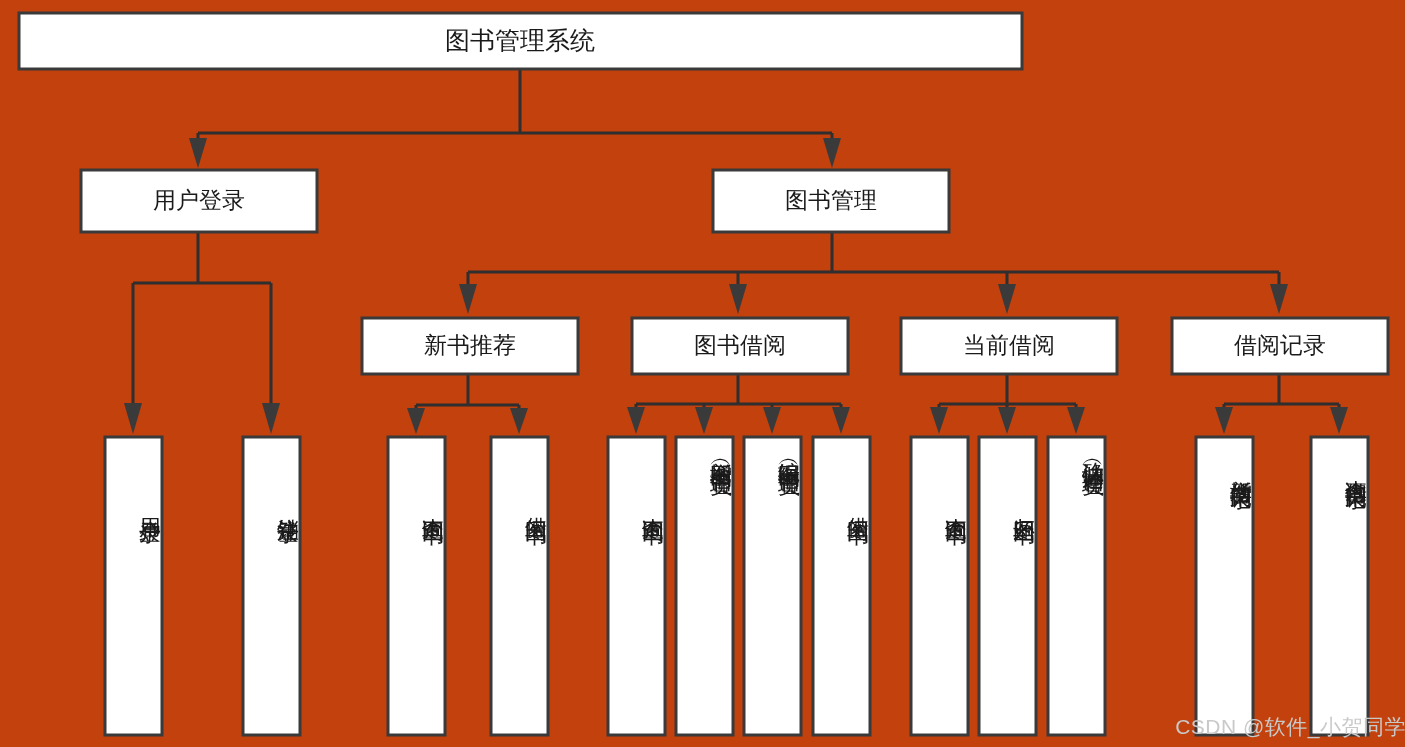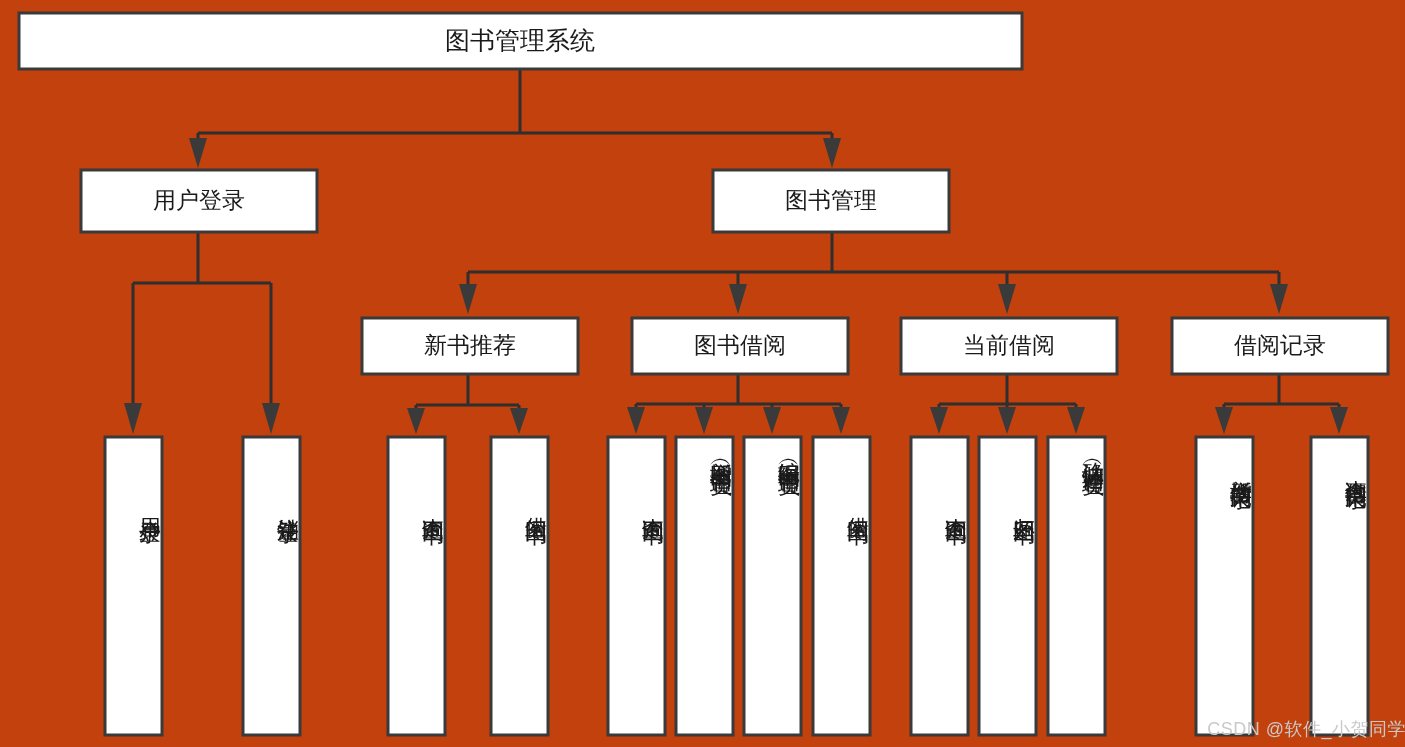--- a/index.html
+++ b/index.html
@@ -67,21 +67,21 @@
     letter-spacing: 2px;
     text-align: center;
     pointer-events: none;
     white-space: nowrap;
   }
   .watermark {
     position: absolute;
     right: 8px;
     bottom: 6px;
     font-family: "Liberation Sans", "DejaVu Sans", sans-serif;
-    font-size: 18px;
+    font-size: 21px;
     color: #c9c9c9;
     letter-spacing: 0.5px;
     white-space: nowrap;
   }
 </style>
 </head>
 <body>
 
 <div id="diagram-root">
 

